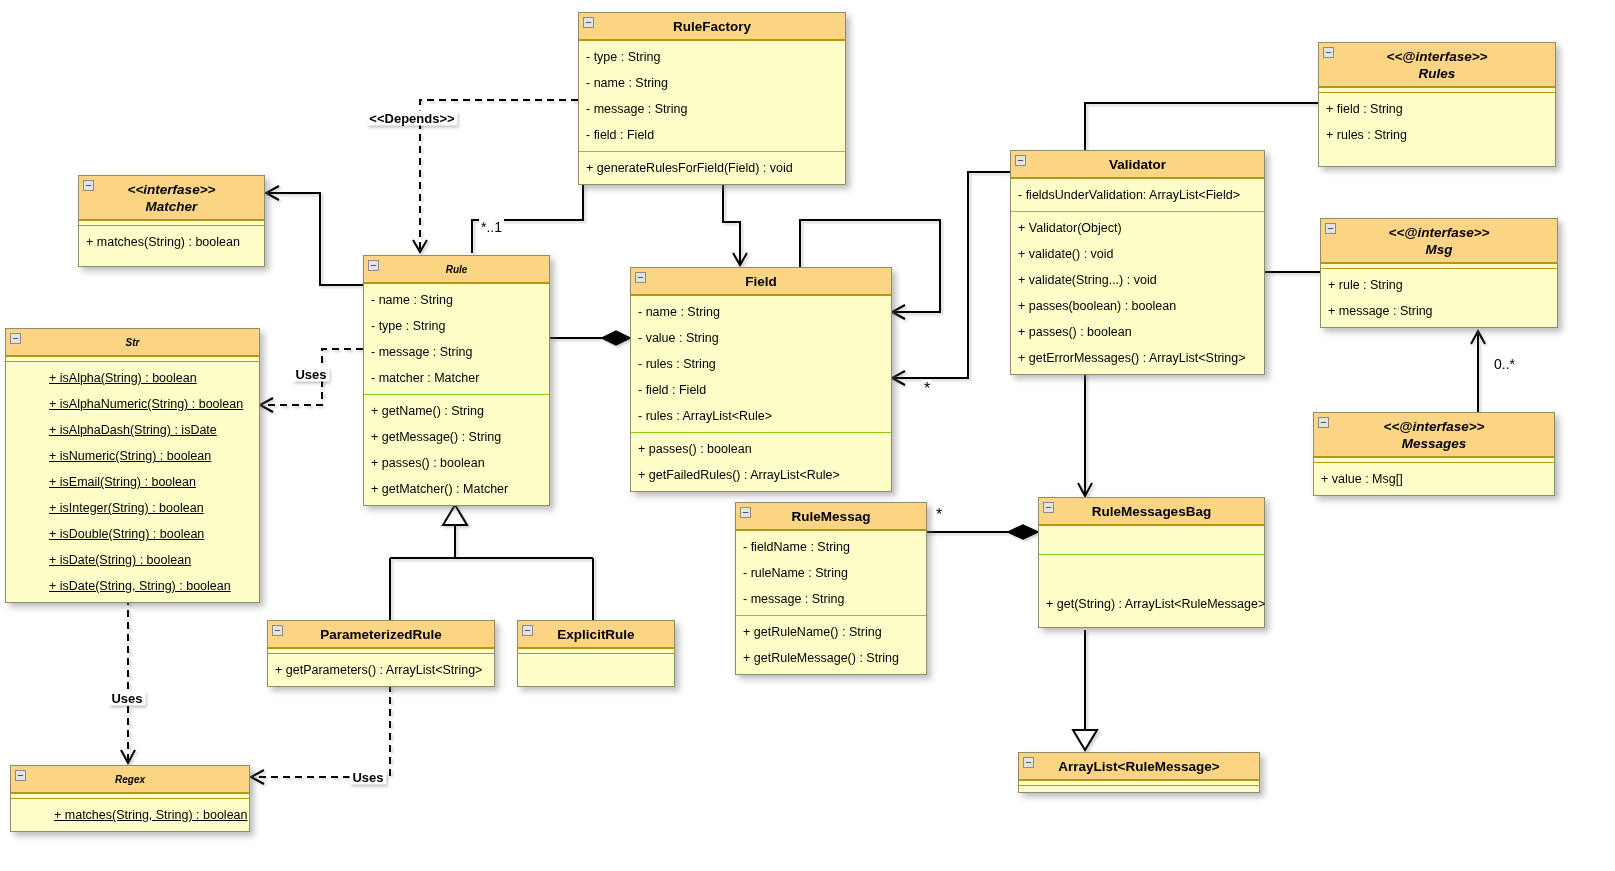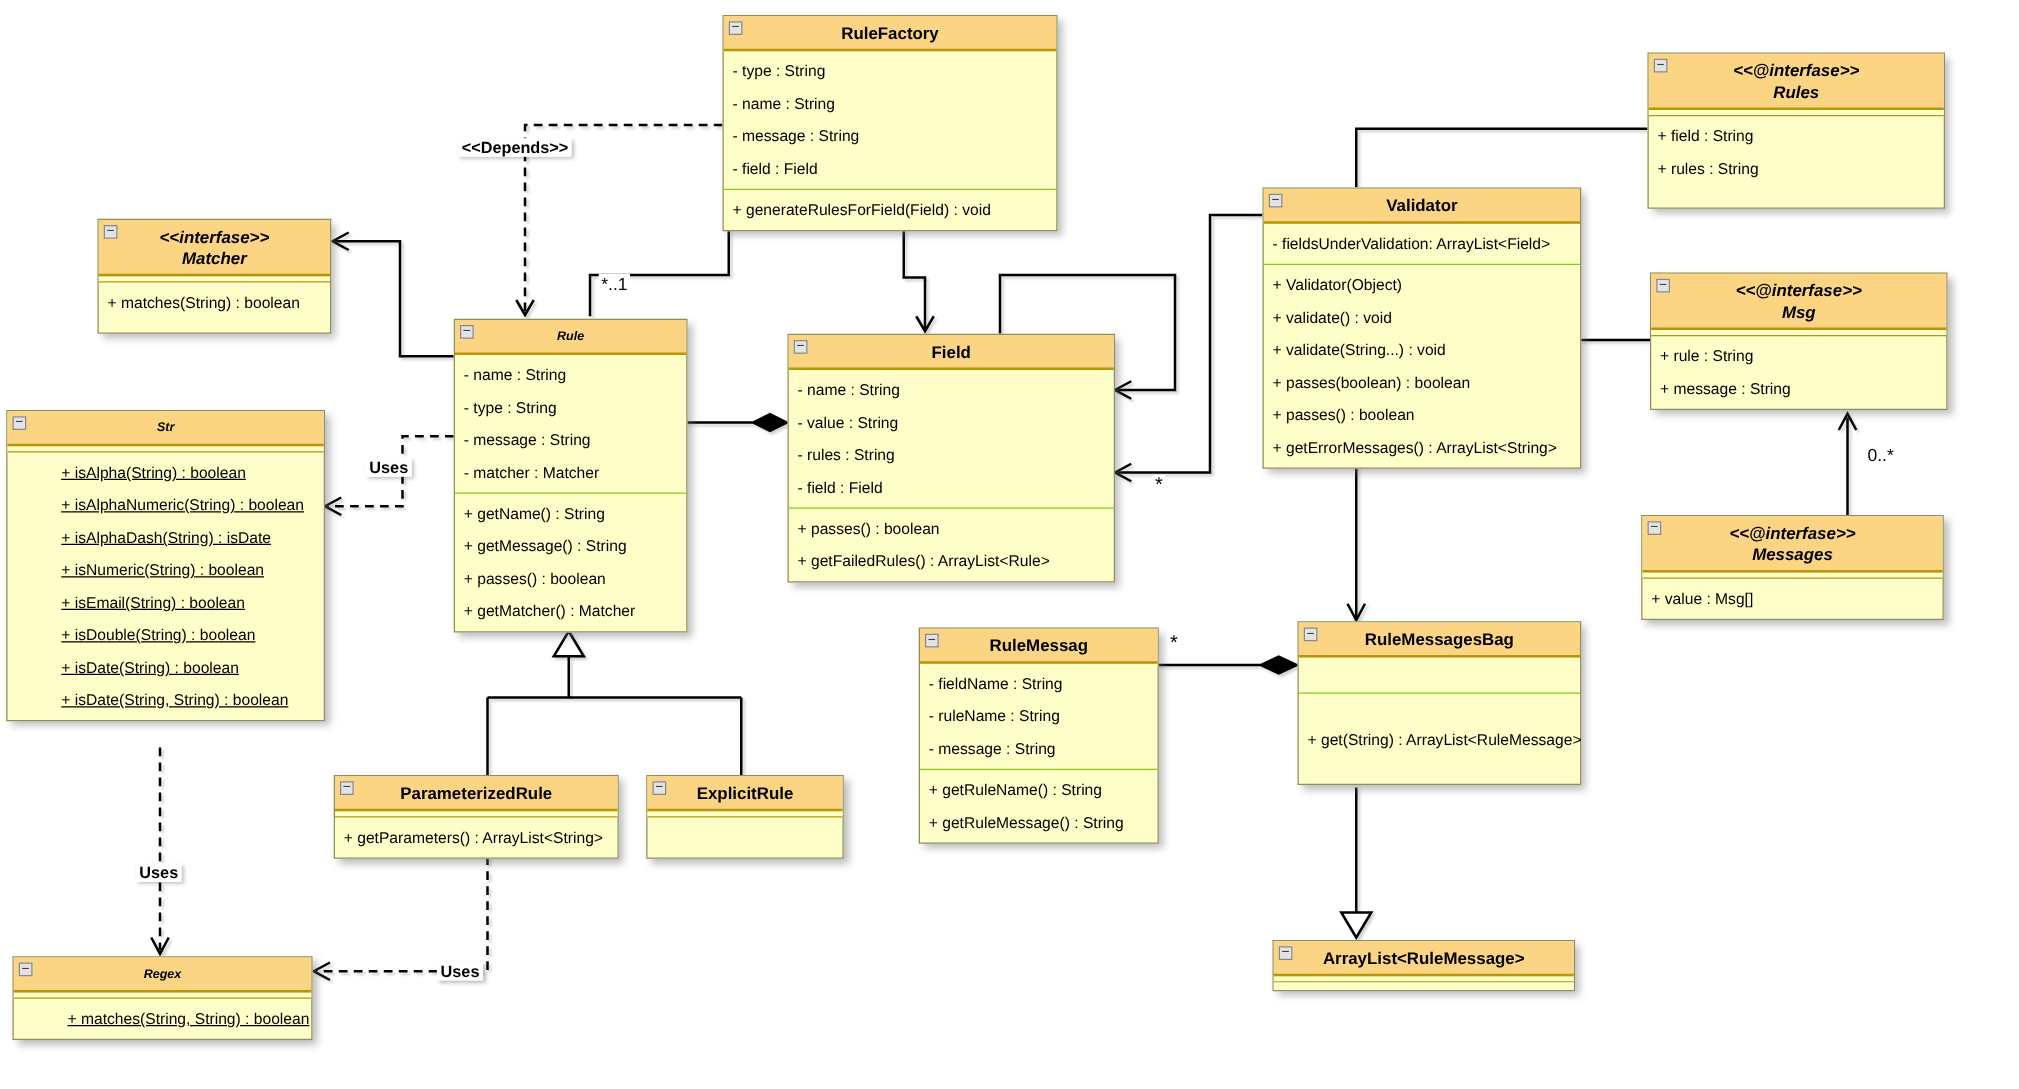--- a/index.html
+++ b/index.html
@@ -166,20 +166,21 @@
   <div class="cls" style="left:630px;top:267px;width:260px;">
     <div class="hd">
       <span class="min">−</span>
       <div class="nm">Field</div>
     </div>
     <div class="sec">
       <div class="row">- name : String</div>
       <div class="row">- value : String</div>
       <div class="row">- rules : String</div>
       <div class="row">- field : Field</div>
+      <div class="row">- rules : ArrayList&lt;Rule&gt;</div>
     </div>
     <div class="sec">
       <div class="row">+ passes() : boolean</div>
       <div class="row">+ getFailedRules() : ArrayList&lt;Rule&gt;</div>
     </div>
   </div>
 
   <div class="cls" style="left:1320px;top:218px;width:236px;min-height:108px;">
     <div class="hd">
       <span class="min">−</span>
@@ -198,20 +199,21 @@
       <span class="min">−</span>
       <div class="nm">Str</div>
     </div>
     <div class="strip"></div>
     <div class="sec">
       <div class="row u">+ isAlpha(String) : boolean</div>
       <div class="row u">+ isAlphaNumeric(String) : boolean</div>
       <div class="row u">+ isAlphaDash(String) : isDate</div>
       <div class="row u">+ isNumeric(String) : boolean</div>
       <div class="row u">+ isEmail(String) : boolean</div>
+      <div class="row u">+ isInteger(String) : boolean</div>
       <div class="row u">+ isDouble(String) : boolean</div>
       <div class="row u">+ isDate(String) : boolean</div>
       <div class="row u">+ isDate(String, String) : boolean</div>
     </div>
   </div>
 
   <div class="cls" style="left:735px;top:502px;width:190px;min-height:154px;">
     <div class="hd">
       <span class="min">−</span>
       <div class="nm">RuleMessag</div>
@@ -226,21 +228,21 @@
       <div class="row">+ getRuleMessage() : String</div>
     </div>
   </div>
 
   <div class="cls" style="left:1038px;top:497px;width:225px;min-height:129px;">
     <div class="hd">
       <span class="min">−</span>
       <div class="nm">RuleMessagesBag</div>
     </div>
     <div class="sec" style="min-height:22px;"></div>
-    <div class="sec" style="padding-top:24px;">
+    <div class="sec" style="padding-top:36px;">
       <div class="row">+ get(String) : ArrayList&lt;RuleMessage&gt;</div>
     </div>
   </div>
 
   <div class="cls" style="left:1313px;top:412px;width:240px;min-height:81px;">
     <div class="hd">
       <span class="min">−</span>
       <div class="st">&lt;&lt;@interfase&gt;&gt;</div>
       <div class="nm st">Messages</div>
     </div>

